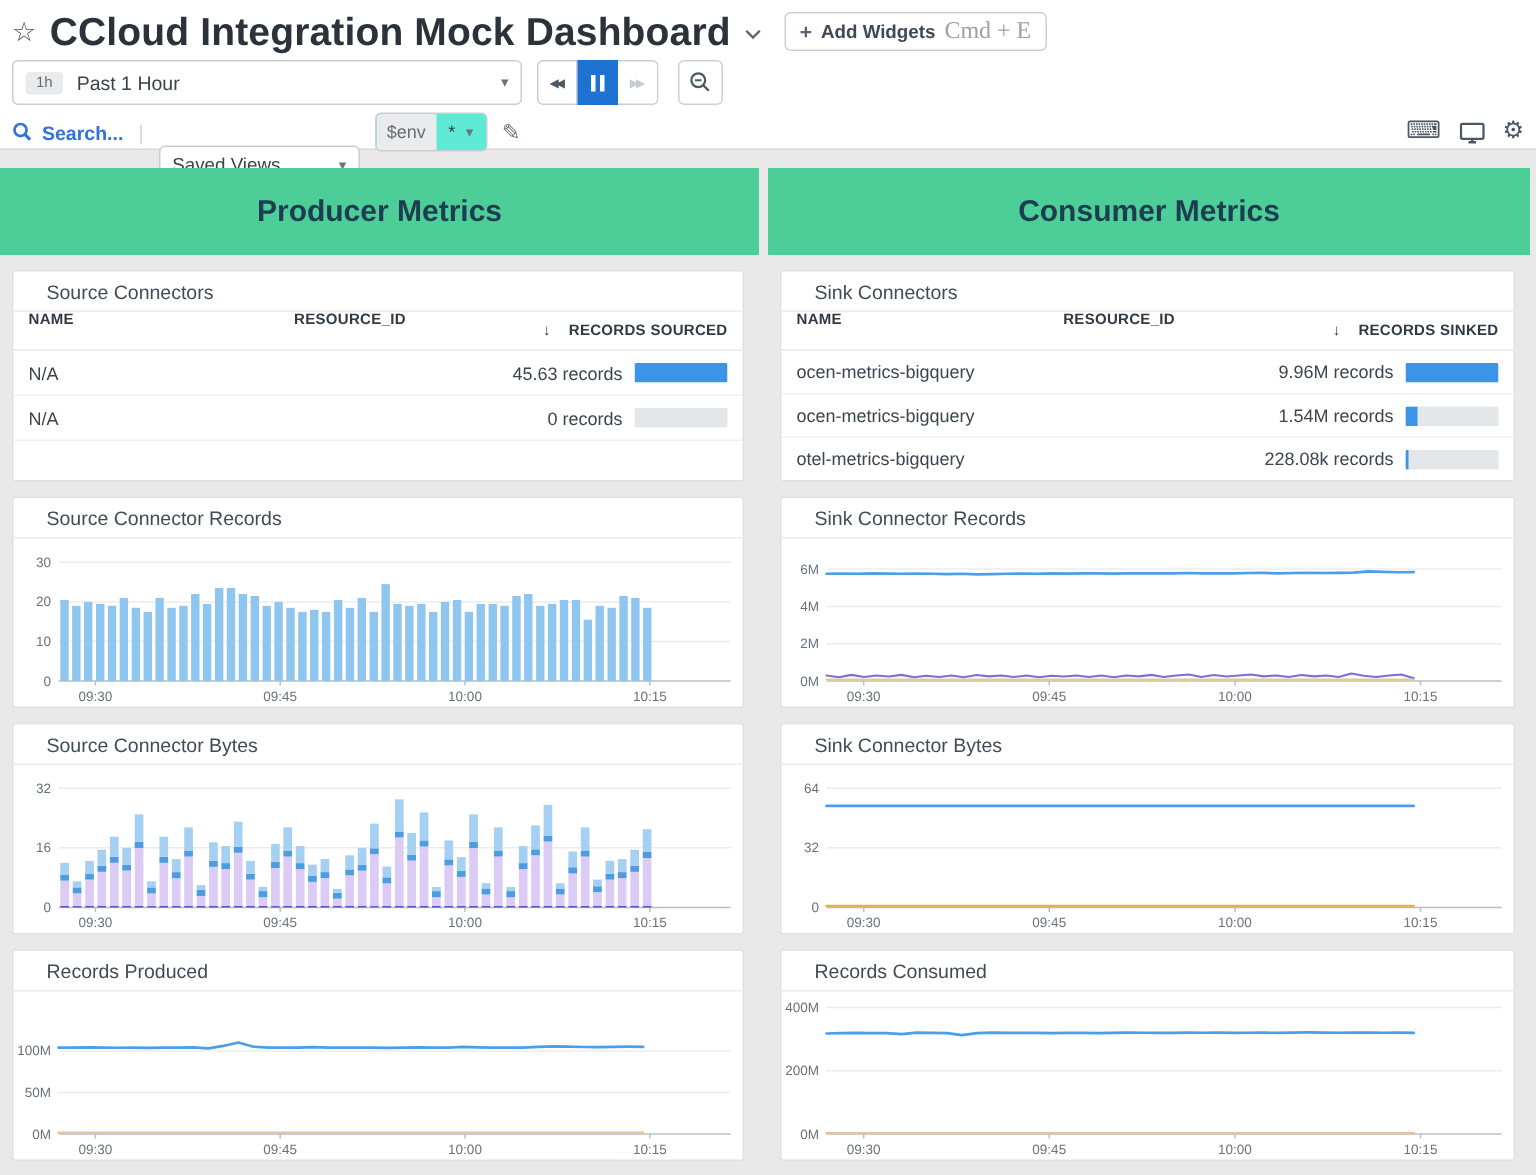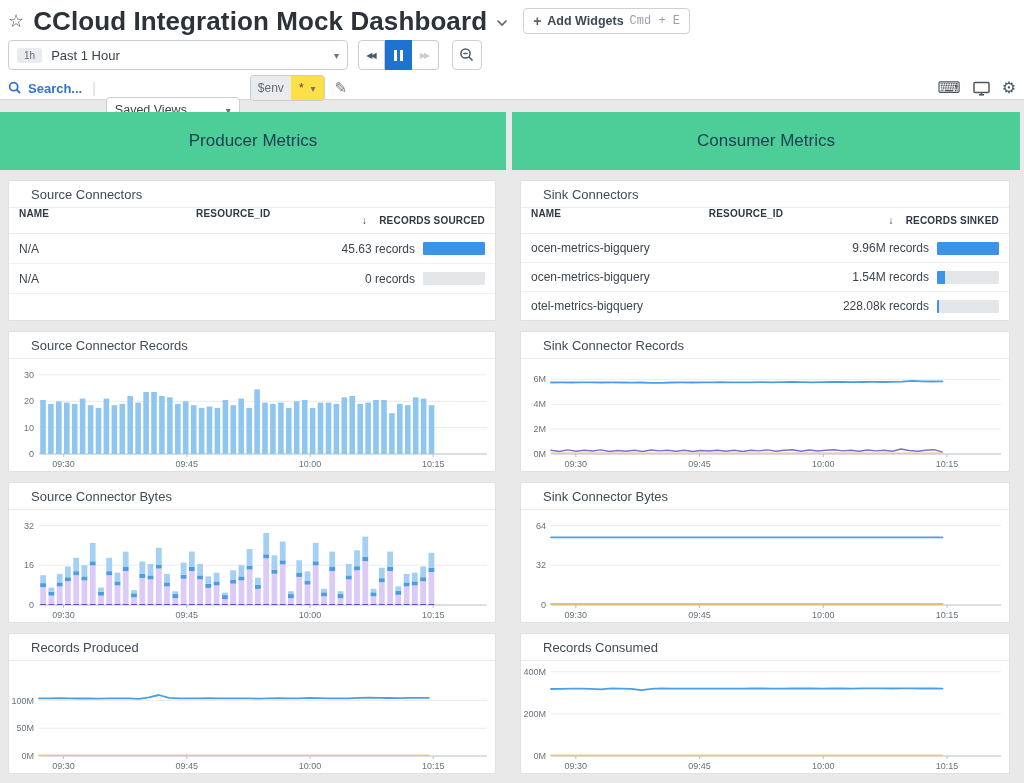--- a/index.html
+++ b/index.html
@@ -8,21 +8,21 @@
   
   .topbar { background:#fff; height:100px; padding:5px 8px 0 8px; border-bottom:1px solid #d8d8d8; }
   .title-row { display:flex; align-items:center; gap:9px; height:32px; }
   .star { font-size:18px; color:#4c565f; line-height:1; cursor:pointer; }
   .dash-title { font-size:26px; font-weight:600; color:#2c323a; letter-spacing:.1px;text-align:center; }
   .chev { display:inline-flex; margin-top:3px; cursor:pointer; }
   .btn { display:inline-flex; align-items:center; gap:6px; background:#fff; border:1px solid #ccd1d6;
          border-radius:4px; cursor:pointer; color:#3f4955; }
   .add-widgets { height:26px; padding:0 9px; font-size:12.5px; font-weight:600; margin-left:6px; }
   .add-widgets .plus { font-size:14px; font-weight:700; color:#5a646e; }
-  .add-widgets kbd { font-family:Liberation Mono, monospace; font-size:12px; font-weight:400; color:#9aa2ab; }
+  .add-widgets kbd { font-family:Liberation Serif, serif; font-size:16px; font-weight:400; color:#9aa2ab; }
   .time-row { display:flex; align-items:center; height:36px; gap:10px; }
   .time-combo { width:340px; height:30px; border:1px solid #c9ced4; border-radius:4px; display:flex;
                 align-items:center; padding:0 8px; gap:9px; background:#fff; cursor:pointer; }
   .chip { background:#e9ebed; border-radius:3px; padding:2px 7px; font-size:10px; color:#656e77; }
   .time-label { font-size:13px; color:#3a424a; flex:1; }
   .caret { font-size:10px; color:#6b747d; }
   .btn-group { display:flex; }
   .btn-group .gbtn { width:27px; height:30px; border:1px solid #c9ced4; background:#fff; display:flex;
                      align-items:center; justify-content:center; cursor:pointer; }
   .gbtn.first { border-radius:4px 0 0 4px; }
@@ -35,32 +35,32 @@
   .pause-bars i { display:block; width:3px; height:11px; background:#fff; }
   .zoom-btn { width:30px; height:30px; justify-content:center; margin-left:3px; }
   .filter-row { display:flex; align-items:center; height:30px; gap:10px; }
   .search-link { display:flex; align-items:center; gap:6px; color:#2f73d8; font-size:13px; font-weight:700; cursor:pointer; }
   .vdiv { color:#d5d9dc; font-size:14px; }
   .select { height:26px; border:1px solid #c9ced4; border-radius:4px; display:flex; align-items:center;
             padding:0 8px; gap:8px; font-size:12.5px; color:#3a424a; background:#fff; cursor:pointer; }
   .saved-views { width:134px;margin-top:44px; }
   .saved-views .lbl { flex:1; }
   .env-group { height:26px; border:1px solid #c9ced4; border-radius:4px; display:flex; align-items:stretch;
-               overflow:hidden; background:#fde047; cursor:pointer; }
+               overflow:hidden; background:#5eead4; cursor:pointer; }
   .env-name { background:#e9ebed; display:flex; align-items:center; padding:0 7px; font-size:12px; color:#656e77; }
   .env-val { display:flex; align-items:center; gap:7px; padding:0 8px; font-size:12px; color:#3a424a; }
   .pencil { font-size:15px; color:#6b747d; cursor:pointer; }
   .spacer { flex:1; }
   .right-icons { display:flex; align-items:center; gap:12px; color:#4d5761; }
   .right-icons .uicon { font-size:16px; line-height:1; cursor:pointer; }
   
   .dashboard { display:flex; gap:6px; padding:12px 4px 0 0; }
   .col { width:506px; } .col.right { width:508px; }
   .banner { height:58px; display:flex; align-items:center; justify-content:center;
-            font-size:17px; font-weight:400; color:#1d3e50; margin-bottom:10px; }
+            font-size:20px; font-weight:700; color:#1d3e50; margin-bottom:10px; }
   .card { background:#fff; border:1px solid #dfe1e3; border-radius:2px; margin:0 10px 10px 8px; }
   .card-title { padding:6px 22px 5px; font-size:13px; color:#414b55; border-bottom:1px solid #ececec; height:27px; }
   .table-card { height:141px; overflow:hidden; }
   .chart-card { height:141px; overflow:hidden; }
   .chart { height:112px; width:100%; }
   
   .tbl-head { display:flex; height:26px; padding:0 10px; border-bottom:1px solid #e6e8ea;
               font-size:10px; font-weight:700; color:#2f3a44; letter-spacing:.2px; }
   .tbl-row { display:flex; align-items:center; padding:0 10px; border-bottom:1px solid #f0f1f2;
              font-size:12px; color:#3c454e; }

